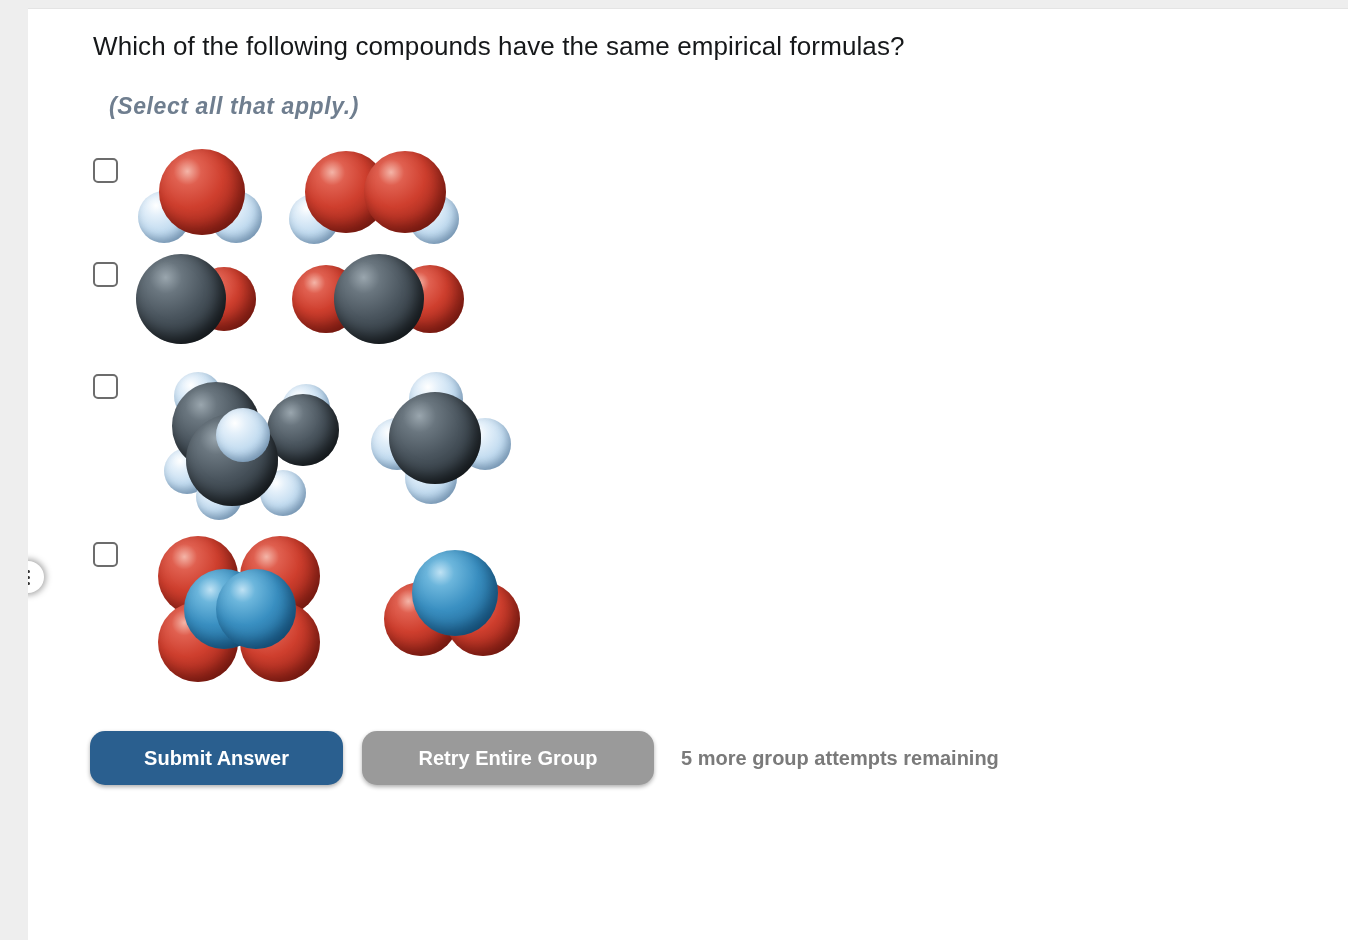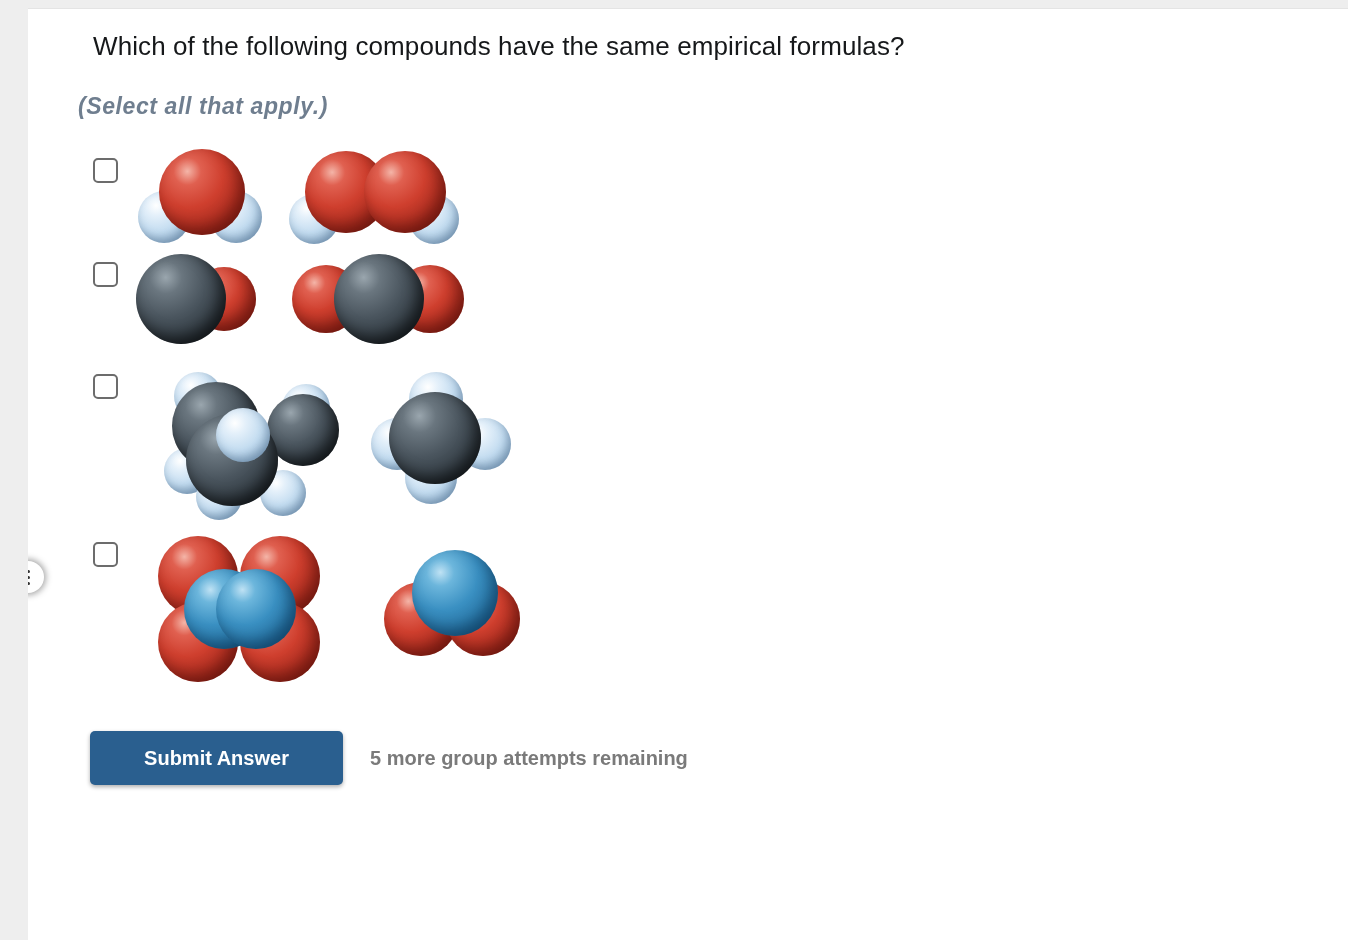--- a/index.html
+++ b/index.html
@@ -54,21 +54,21 @@
   .question-stem {
     position: absolute;
     left: 65px; top: 22px;
     font-size: 26px;
     color: #16181a;
     letter-spacing: 0.1px;
     white-space: nowrap;
   }
   .question-subtext {
     position: absolute;
-    left: 50px; top: 84px;
+    left: 81px; top: 84px;
     font-size: 23px;
     font-weight: bold;
     font-style: italic;
     color: #6f7e8f;
     letter-spacing: 0.6px;
     white-space: nowrap;
   }
 
   
   .option-row {
@@ -127,21 +127,21 @@
 
   
   .action-bar {
     position: absolute;
     left: 62px; top: 722px;
     display: flex;
     align-items: center;
   }
   .btn {
     border: none;
-    border-radius: 5px;
+    border-radius: 15px;
     color: #ffffff;
     font-family: "Liberation Sans", sans-serif;
     font-size: 20px;
     font-weight: bold;
     cursor: pointer;
     box-shadow: 0 2px 4px rgba(0,0,0,0.32);
     padding: 0 18px;
     height: 54px;
     line-height: 54px;
     white-space: nowrap;
@@ -260,17 +260,18 @@
         <div style="position:absolute;left:248px;top:22px;width:145px;height:118px;">
           <div class="atom atom-O" style="left:0px;  top:32px; width:74px; height:74px;"></div>
           <div class="atom atom-O" style="left:62px; top:32px; width:74px; height:74px;"></div>
           <div class="atom atom-N" style="left:28px; top:0px;  width:86px; height:86px;"></div>
         </div>
       </div>
     </div>
 
     <div class="action-bar">
       <button class="btn" id="submit-answer-button">Submit Answer</button>
+      <button class="btn" id="retry-group-button">Retry Entire Group</button>
       <span class="attempts-text">5 more group attempts remaining</span>
     </div>
 
   </div>
 </div>
 
 </body></html>

